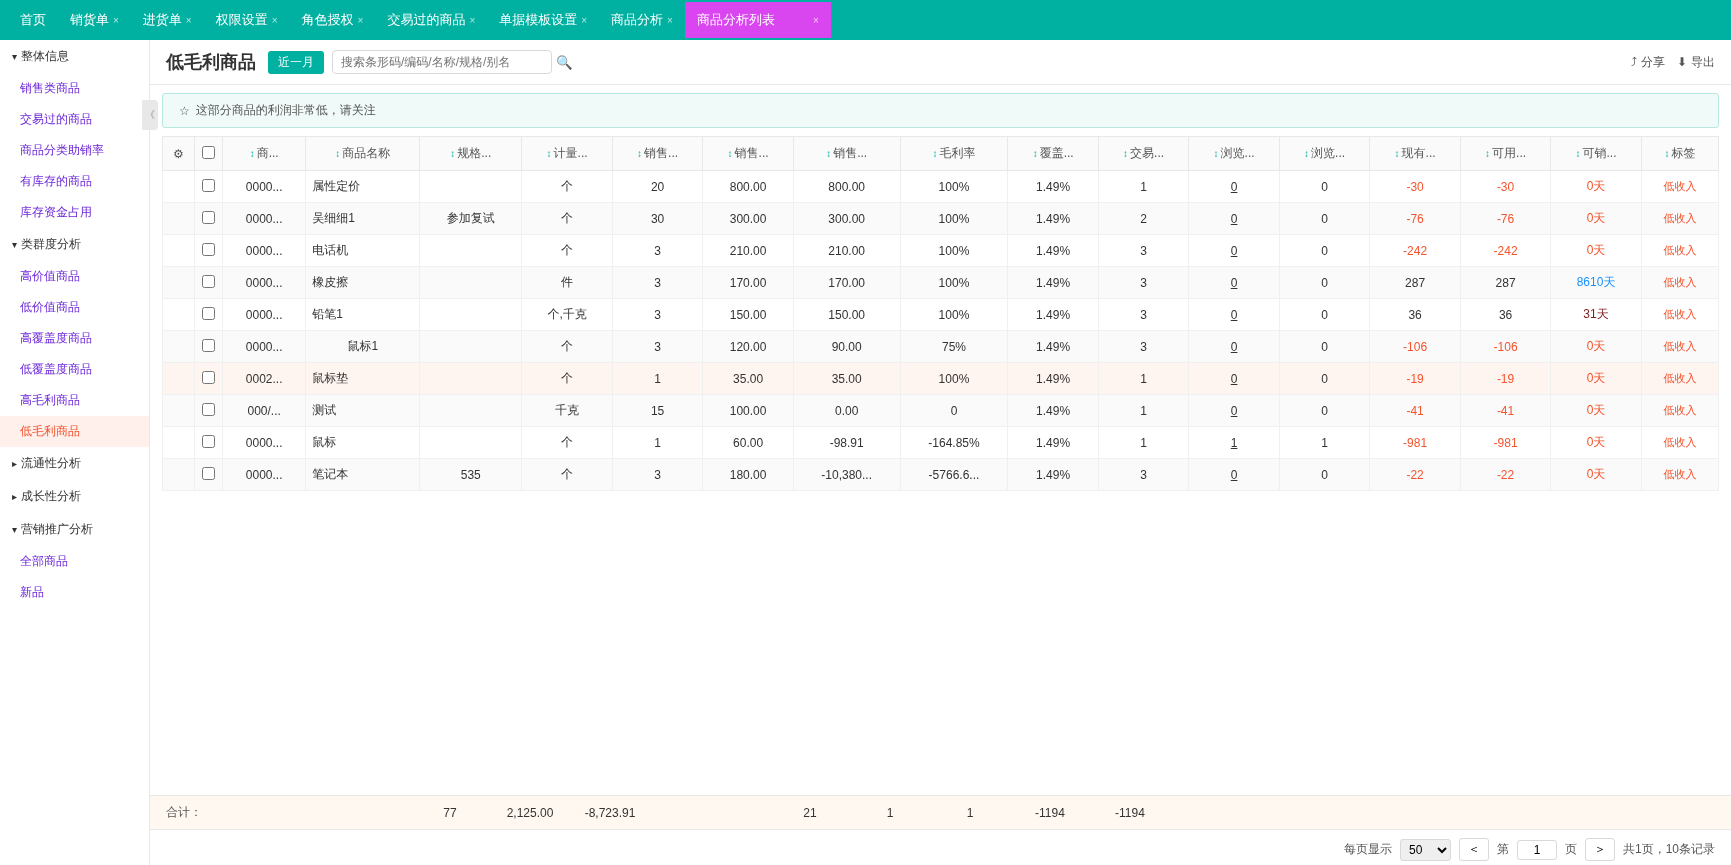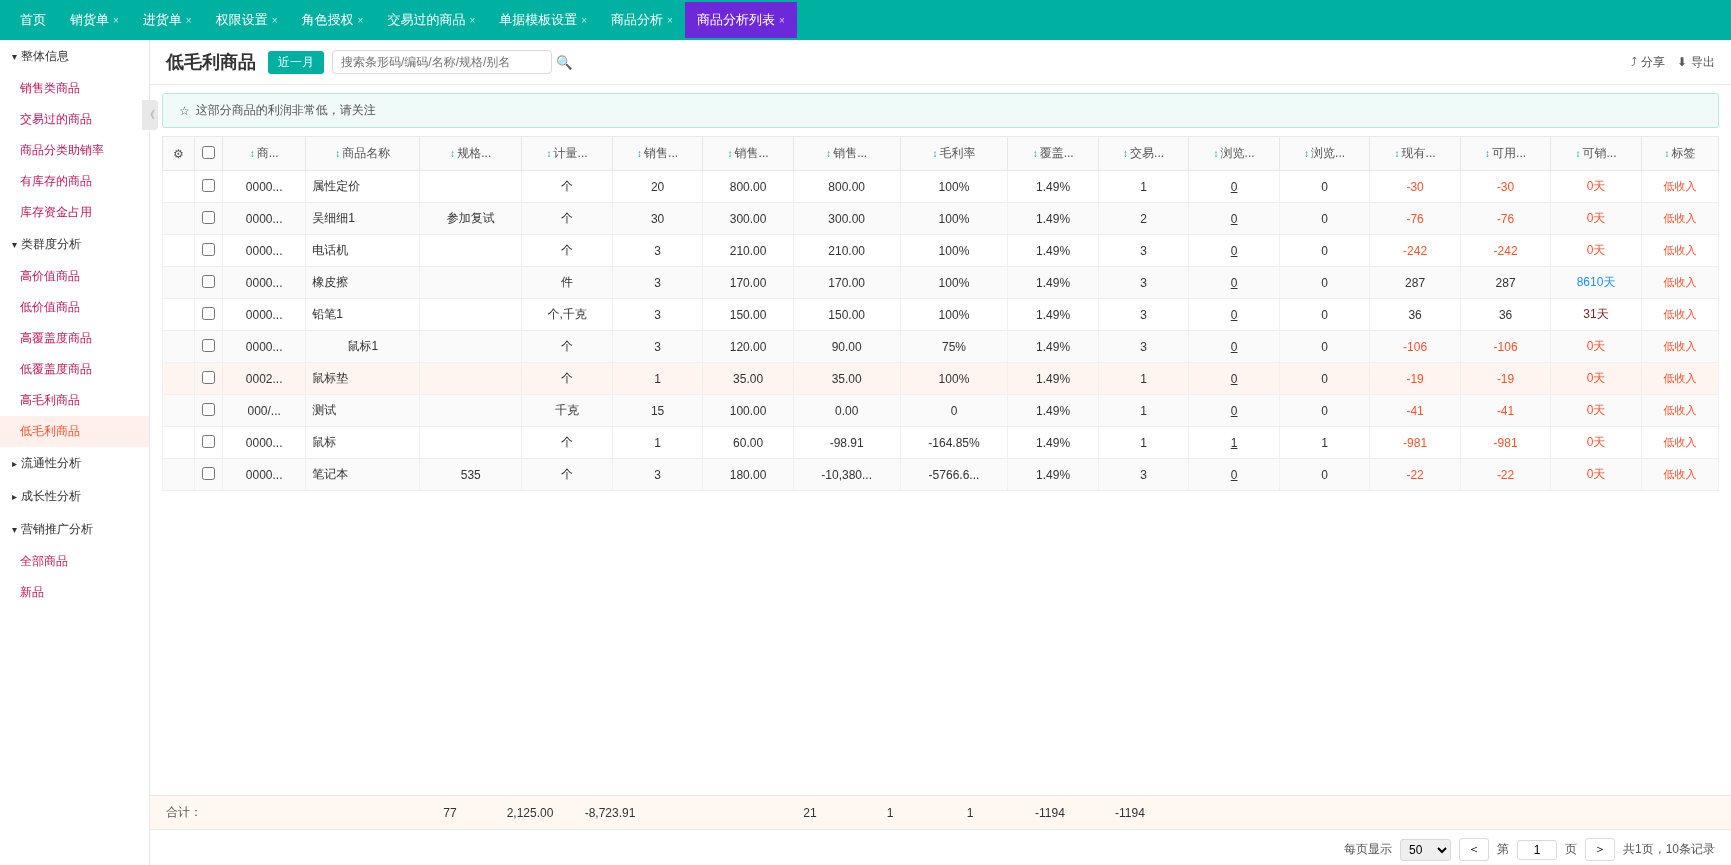--- a/index.html
+++ b/index.html
@@ -17,21 +17,21 @@
     .nav-item {
       padding: 0 12px;
       height: 36px;
       display: flex;
       align-items: center;
       cursor: pointer;
       white-space: nowrap;
       font-size: 13px;
       color: white;
     }
-    .nav-item.active { background: #6d28d9; }
+    .nav-item.active { background: #d946ef; gap: 34px; }
     .nav-item .close-x {
       margin-left: 4px;
       font-size: 10px;
       opacity: 0.7;
     }
     
     
     .main-layout {
       display: flex;
       height: calc(100vh - 36px);
@@ -50,21 +50,21 @@
       padding: 8px 12px;
       color: #333;
       font-size: 12px;
       display: flex;
       align-items: center;
       cursor: pointer;
     }
     .sidebar-group-title .arrow { margin-right: 4px; font-size: 10px; }
     .sidebar-item {
       padding: 7px 12px 7px 20px;
-      color: #be185d;
+      color: #6d28d9;
       cursor: pointer;
       font-size: 12px;
     }
     .sidebar-item.active { background: #fff0ec; color: #f5532d; }
     .collapse-btn {
       position: absolute;
       left: 142px;
       top: 60px;
       width: 16px;
       height: 30px;

